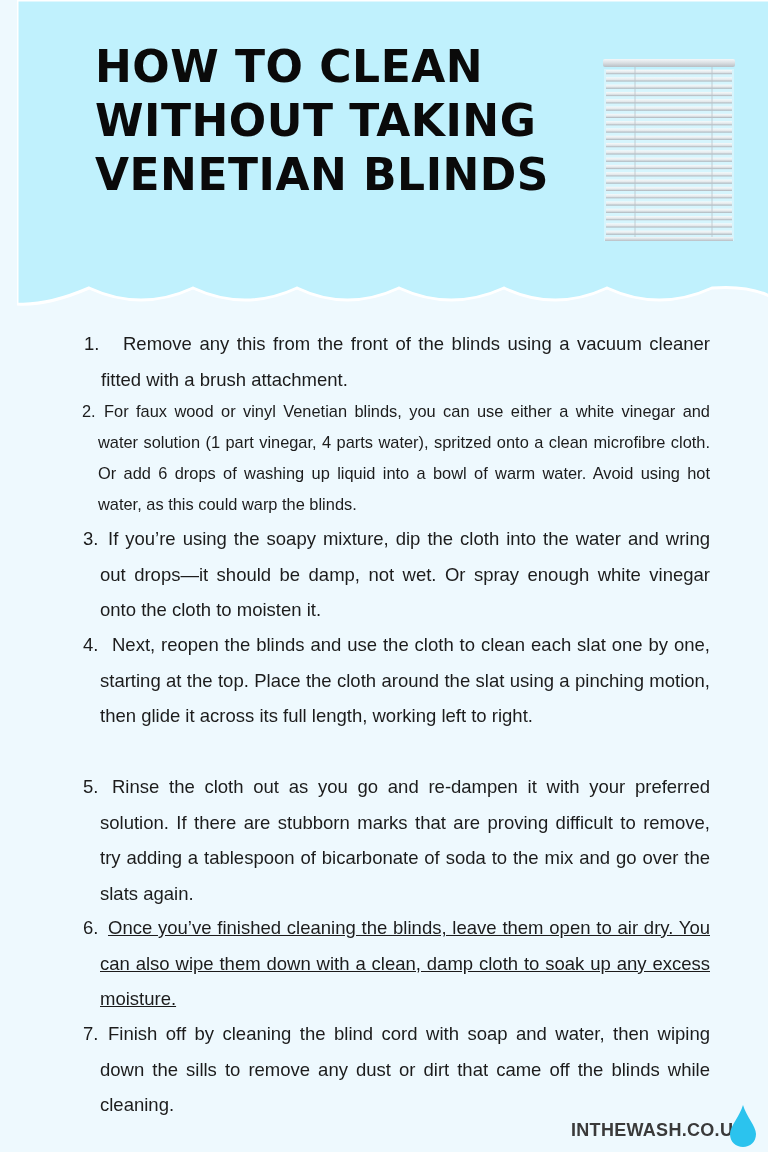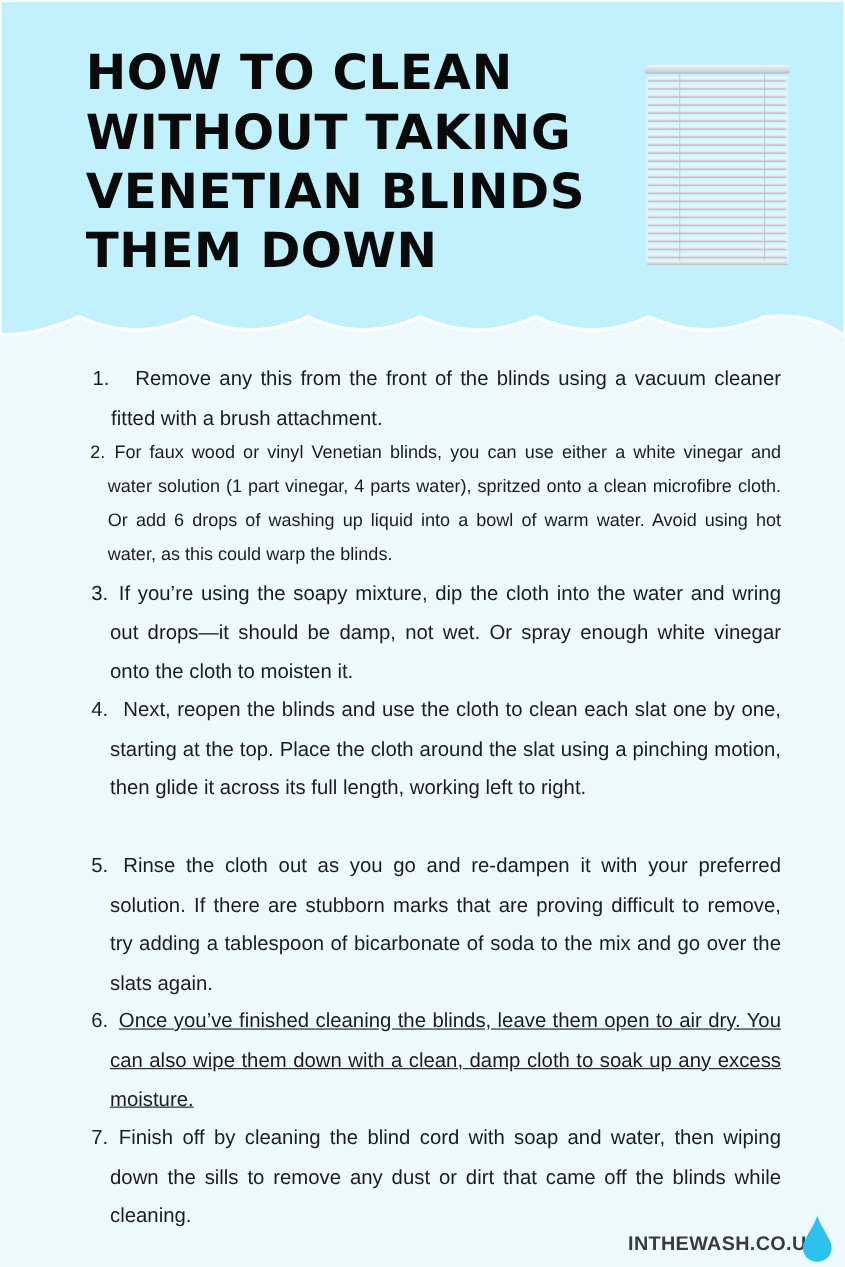--- a/index.html
+++ b/index.html
@@ -4,21 +4,21 @@
 <style>
   * { box-sizing: border-box; margin: 0; padding: 0; }
   html, body { width: 768px; height: 1152px; overflow: hidden; }
   body {
     position: relative;
     background: #eef9fe;
     font-family: "DejaVu Sans", sans-serif;
     color: #1a1a1a;
   }
   .header {
-    position: absolute; left: 0; top: 0; width: 624px; height: 320px;
+    position: absolute; left: 17px; top: 0; width: 624px; height: 320px;
   }
   .header-bg {
     position: absolute; left: 0; top: 0; width: 768px; height: 320px;
   }
   .title {
     position: absolute; left: 78px; top: 40px; width: 500px;
     font-family: "DejaVu Sans", sans-serif;
     font-weight: bold;
     font-size: 44px;
     line-height: 54px;
@@ -68,21 +68,20 @@
              Q330,312 280,288
              Q228,312 176,288
              Q124,312 72,288
              Q30,306 0,304 Z" fill="#c0f1fd" stroke="#ffffff" stroke-width="3"></path>
   </svg>
 
   <h1 class="title">
     <span class="title-line">HOW TO CLEAN</span>
     <span class="title-line">WITHOUT TAKING</span>
     <span class="title-line">VENETIAN BLINDS</span>
-    <span class="title-line">THEM DOWN</span>
   </h1>
 
   <svg class="blinds" viewBox="0 0 134 187" width="134" height="187">
     <defs>
       <linearGradient id="rail" x1="0" y1="0" x2="0" y2="1">
         <stop offset="0" stop-color="#f4f7f9"></stop>
         <stop offset="0.5" stop-color="#d9dee2"></stop>
         <stop offset="1" stop-color="#b7bec4"></stop>
       </linearGradient>
       <linearGradient id="slat" x1="0" y1="0" x2="0" y2="1">

